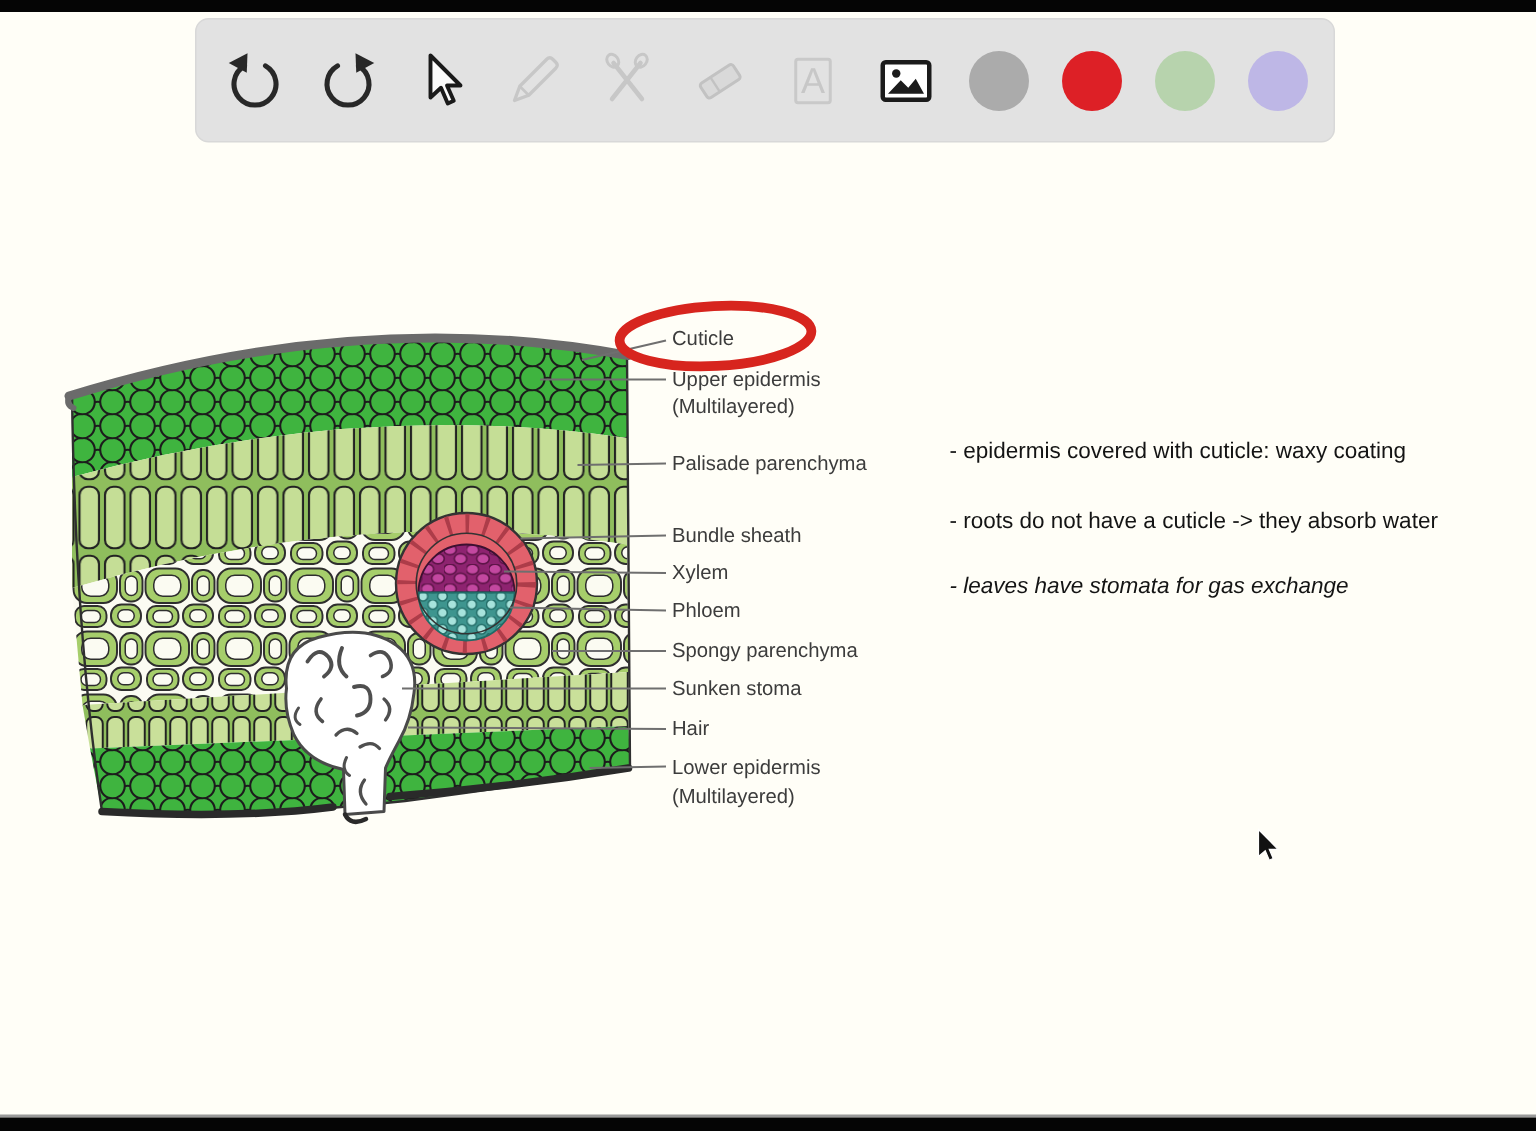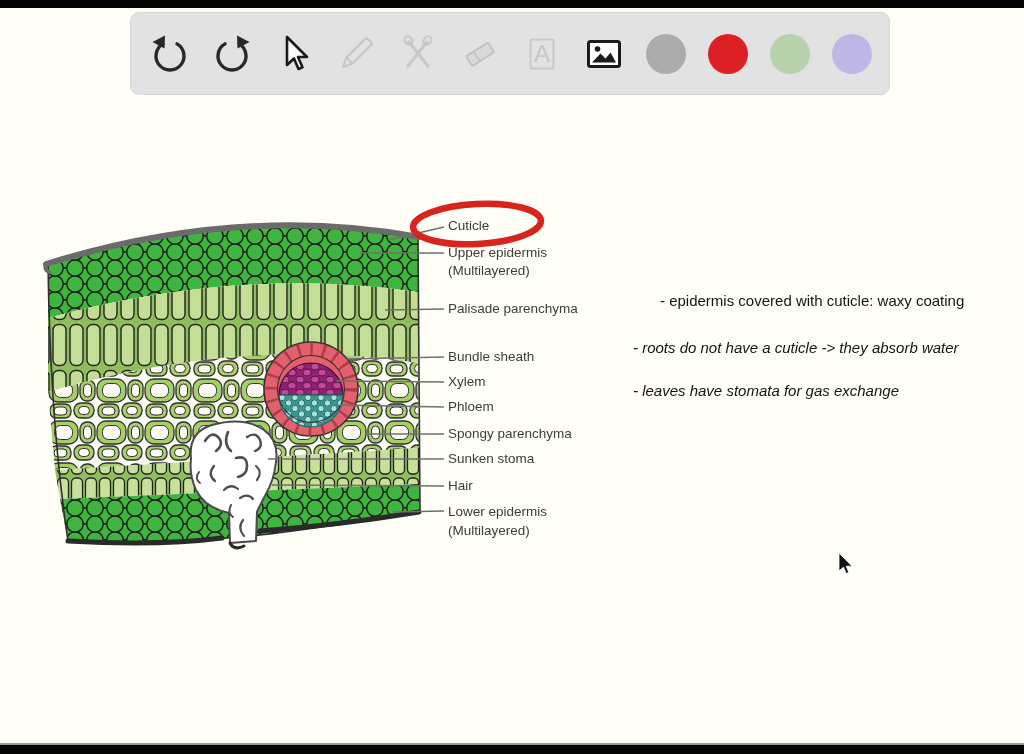--- a/index.html
+++ b/index.html
@@ -17,22 +17,22 @@
            display:flex;align-items:center;gap:18px;padding-left:17px;}
   .tbtn{width:44px;height:44px;flex:0 0 auto;display:flex;align-items:center;justify-content:center;}
   .tbtn svg{width:44px;height:44px;display:block;}
   .ta{font-family:"Liberation Sans",sans-serif;font-size:24px;fill:#C7C7C7;}
 
   
   .diagram-svg{position:absolute;left:30px;top:177px;width:600px;height:390px;}
   .diagram-svg text{font-family:"Liberation Sans",sans-serif;font-size:13.5px;fill:#3C3C3C;}
   .notes{position:absolute;left:633px;top:0;width:380px;}
   .note{position:absolute;left:0;white-space:nowrap;font-size:15px;color:#141414;}
-  .note.n0{top:284px;margin-left:27px;}
-  .note.n1{top:331px;font-style:italic;}
+  .note.n0{top:284px;}
+  .note.n1{top:331px;}
   .note.n2{top:374px;font-style:italic;}
   .cursor-svg{position:absolute;left:835px;top:543px;width:20px;height:26px;}
 </style>
 </head>
 <body>
 
 <div class="stage">
   <div class="bar top"></div>
 
   <div class="canvas">

